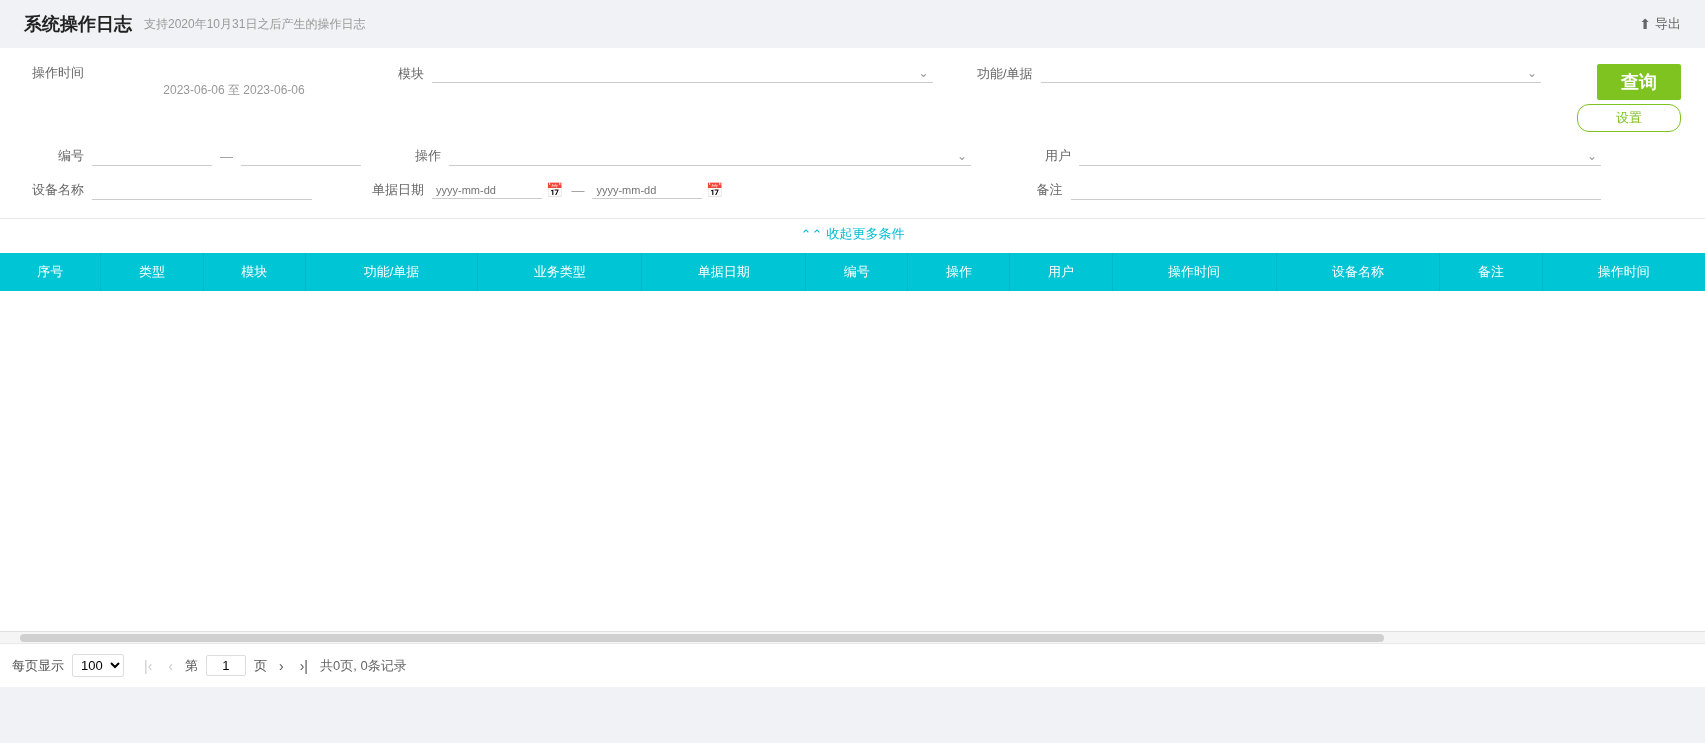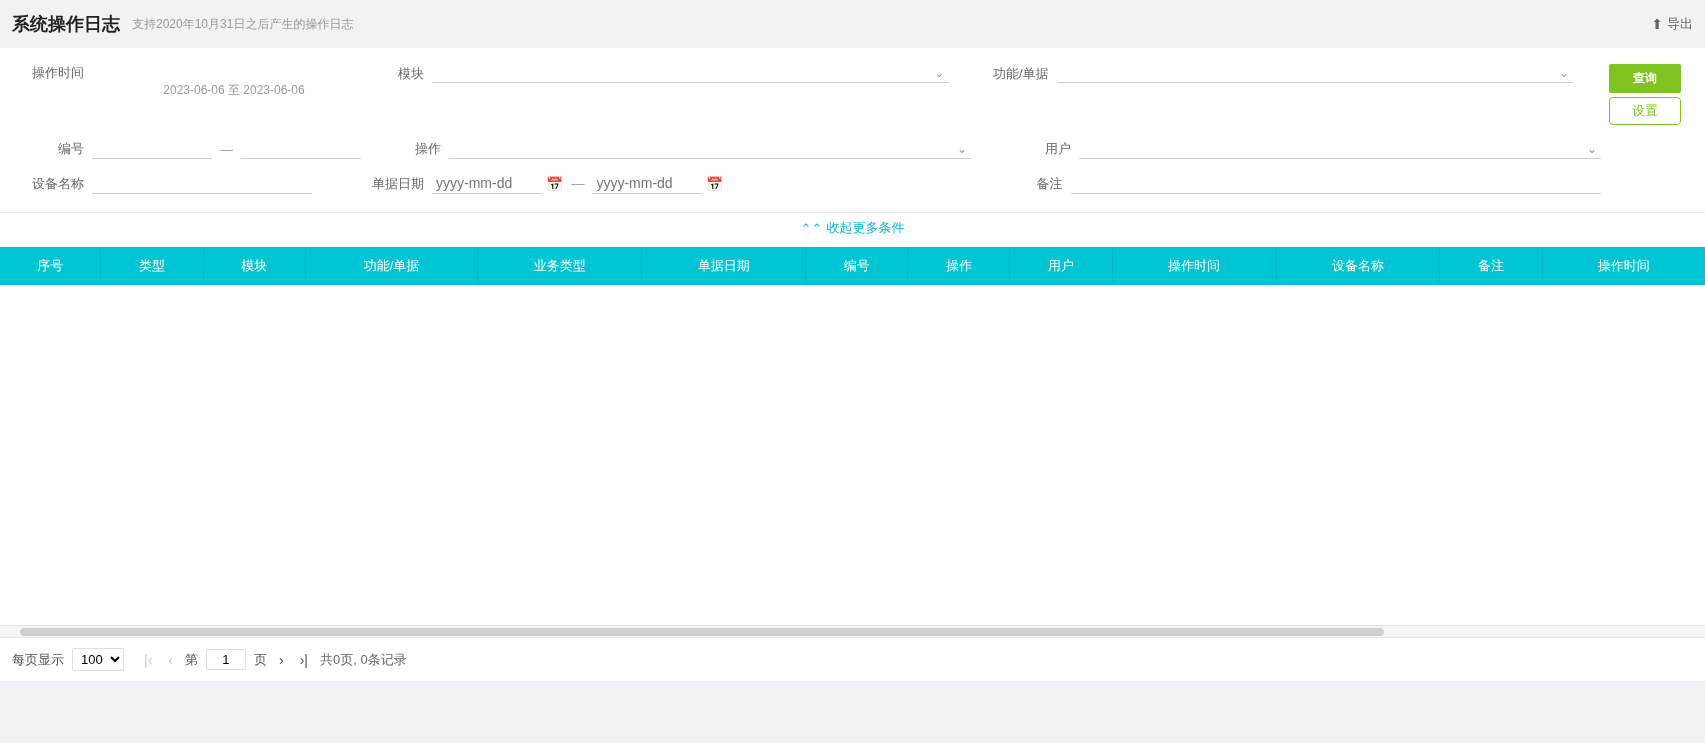--- a/index.html
+++ b/index.html
@@ -1,21 +1,21 @@
 <!DOCTYPE html>
 <html><head>
   <meta charset="utf-8">
   <style>
     * { box-sizing: border-box; margin: 0; padding: 0; }
     body { font-family: 'Microsoft YaHei', Arial, sans-serif; font-size: 13px; background: #f0f2f5; color: #333; }
 
     .page-header {
       display: flex;
       align-items: center;
-      padding: 12px 12px;
+      padding: 12px 24px;
       background: #f0f2f5;
     }
     .page-title {
       font-size: 18px;
       font-weight: bold;
       color: #222;
       margin-right: 12px;
     }
     .page-subtitle {
       font-size: 12px;
@@ -106,32 +106,33 @@
     .input-dash {
       margin: 0 8px;
       color: #999;
     }
 
     .query-btn {
       background: #7ec31f;
       color: #fff;
       border: none;
       padding: 6px 24px;
-      font-size: 12px;
+      font-size: 18px;
       border-radius: 2px;
       cursor: pointer;
       font-weight: bold;
+      margin-left: 20px;
     }
     .settings-btn {
       background: #fff;
       color: #7ec31f;
       border: 1px solid #7ec31f;
       padding: 4px 7px;
       font-size: 13px;
-      border-radius: 4px;
+      border-radius: 12px;
       cursor: pointer;
       margin-top: 4px;
       display: block;
     }
 
     .btn-group-right {
       display: flex;
       flex-direction: column;
       align-items: stretch;
       margin-left: 16px;
@@ -139,21 +140,21 @@
 
     .date-input-wrap {
       display: flex;
       align-items: center;
       gap: 4px;
     }
     .date-input {
       border: none;
       border-bottom: 1px solid #ccc;
       outline: none;
-      font-size: 14px;
+      font-size: 11px;
       padding: 2px 4px;
       width: 110px;
       background: transparent;
       color: #bbb;
     }
     .calendar-icon {
       color: #00bcd4;
       cursor: pointer;
       font-size: 14px;
     }

